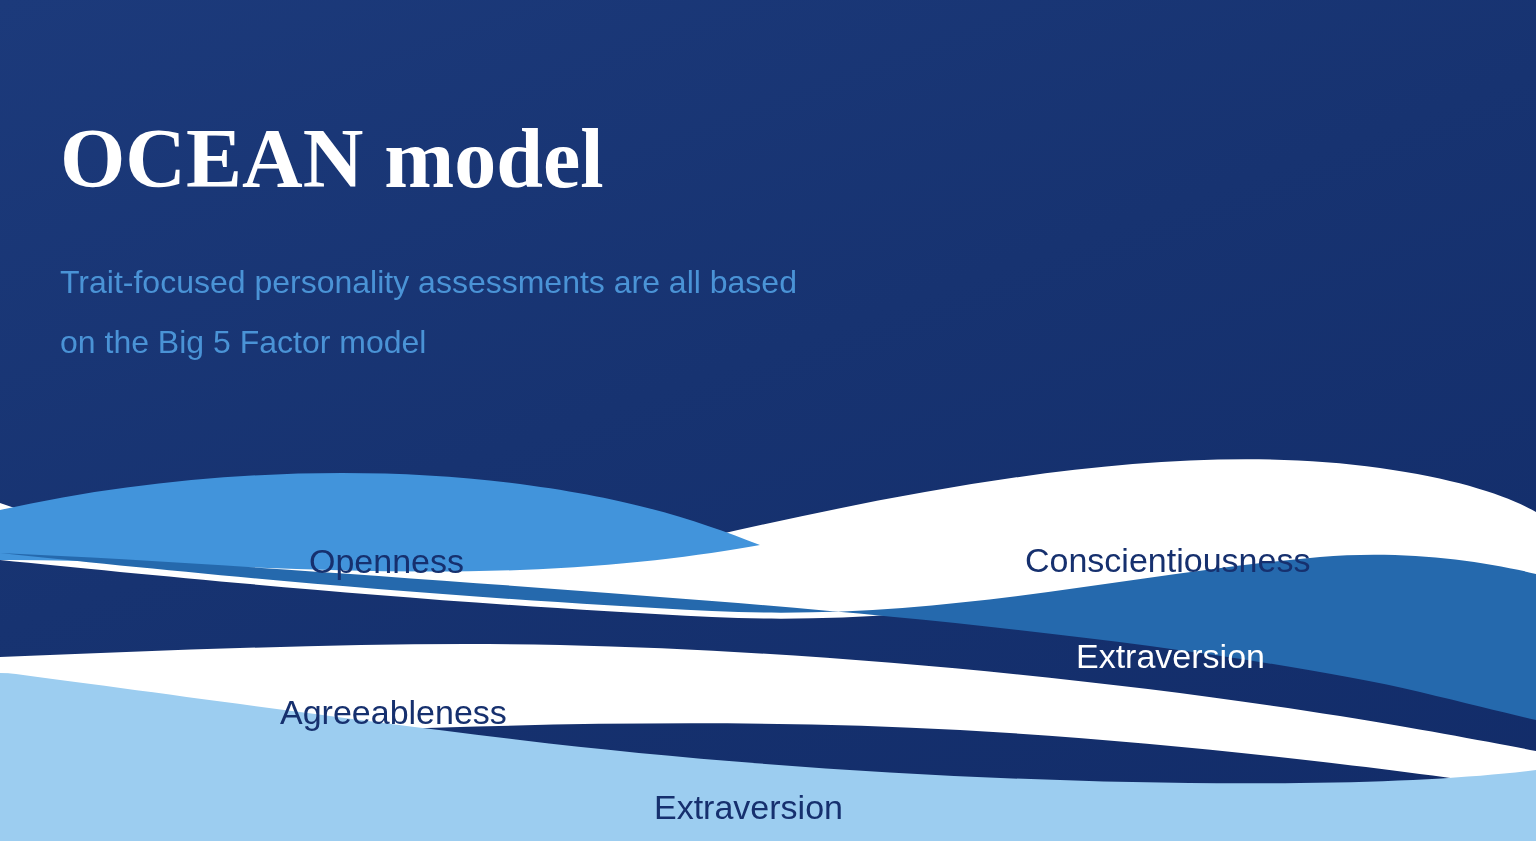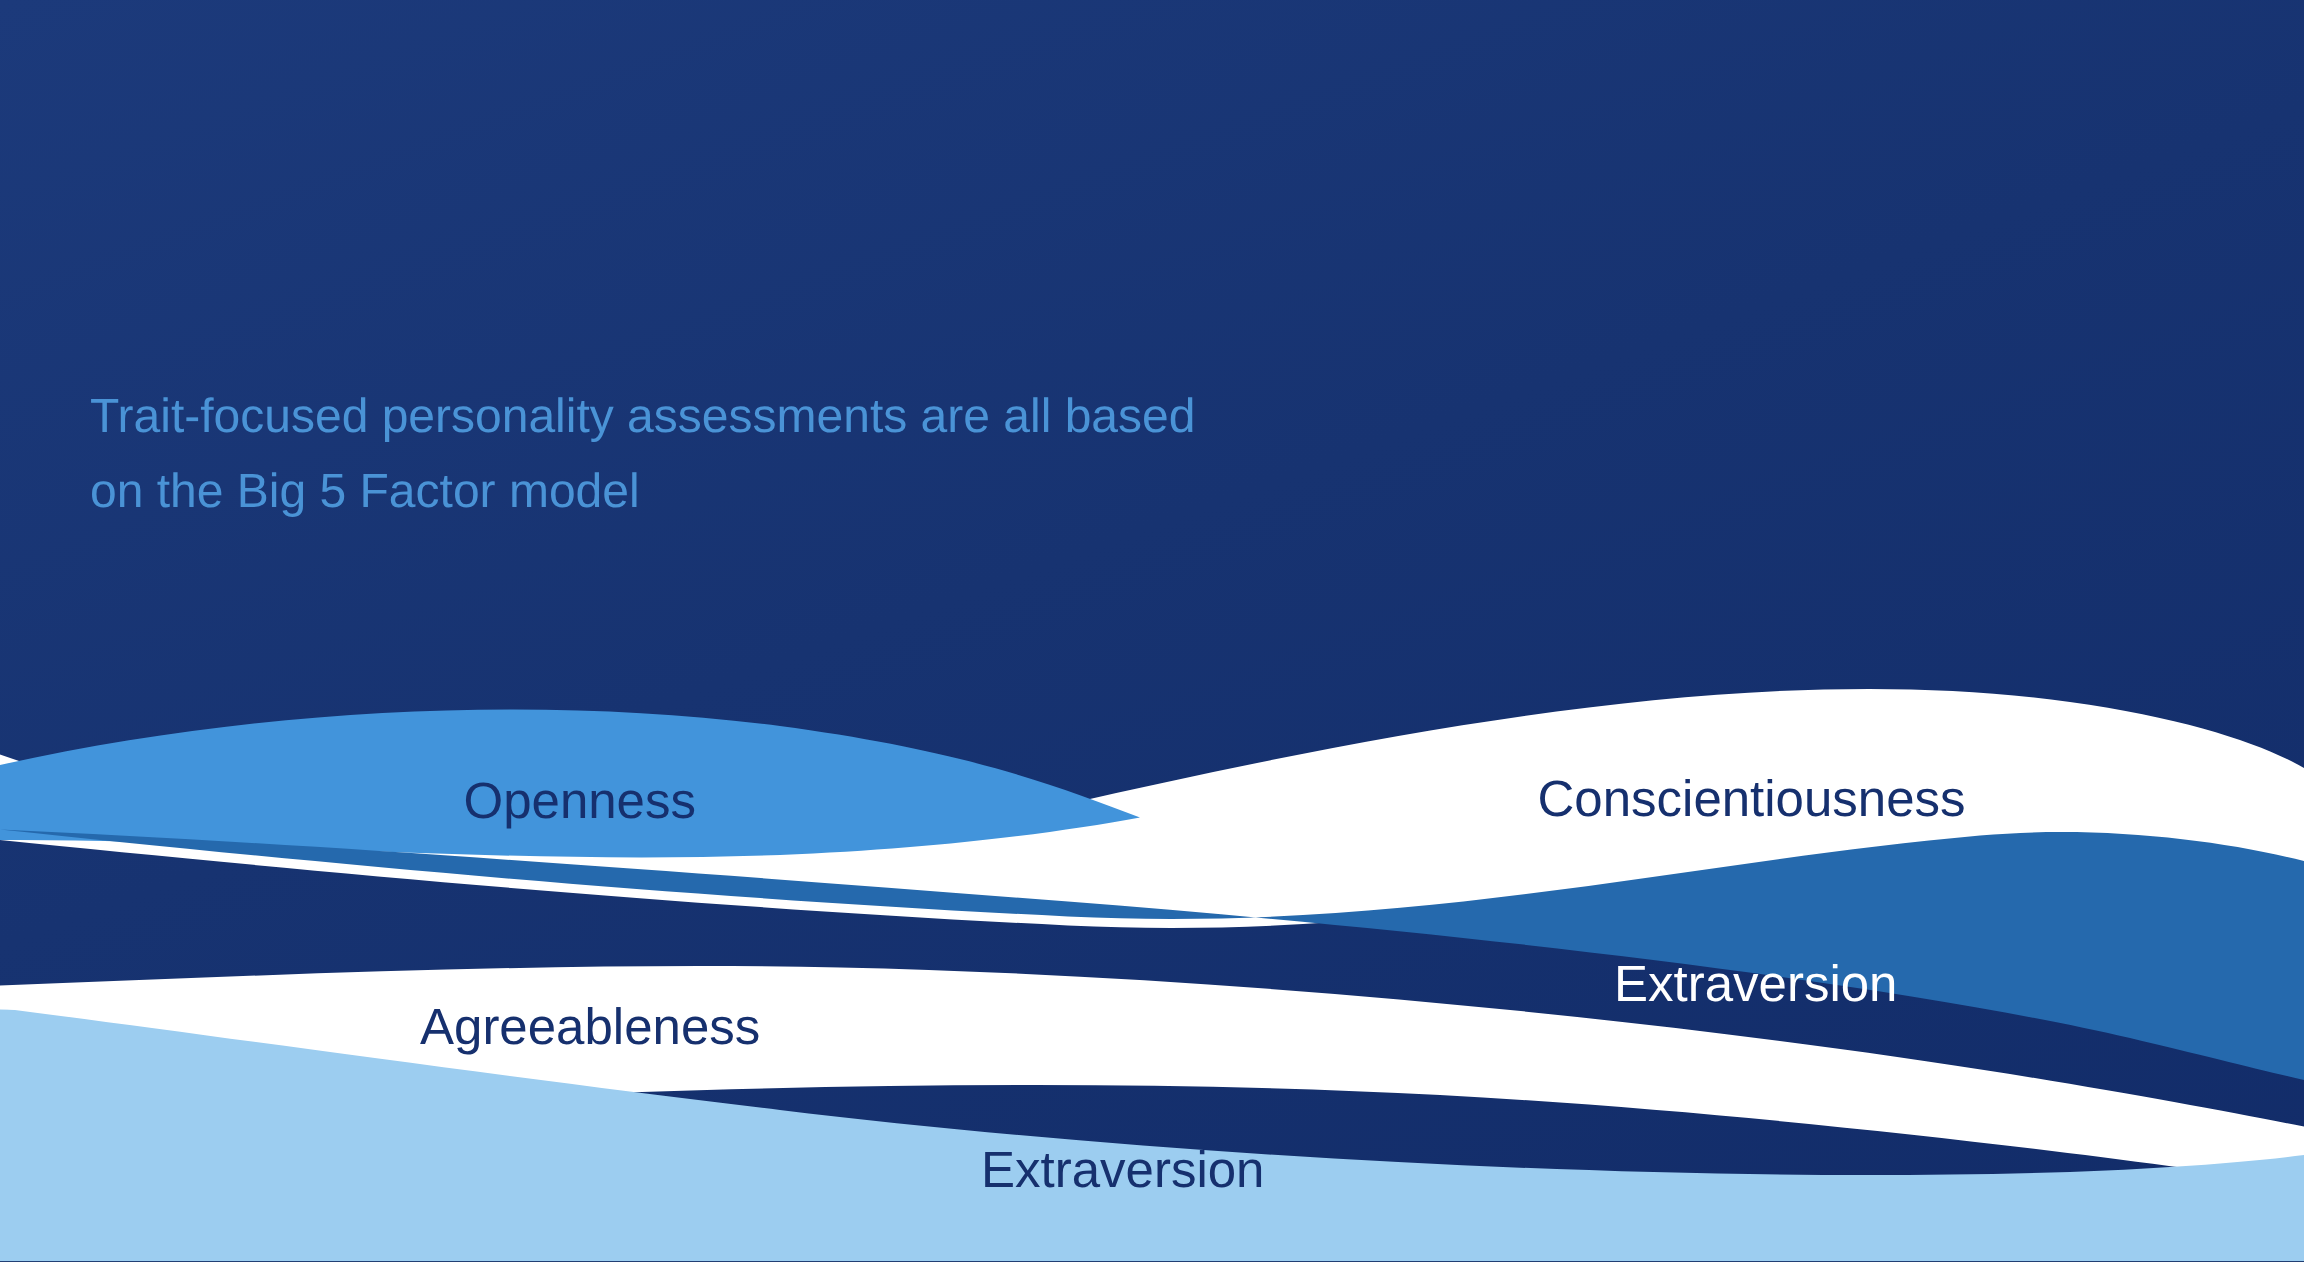--- a/index.html
+++ b/index.html
@@ -46,32 +46,32 @@
     letter-spacing: 0px;
     white-space: nowrap;
   }
   #subtitle {
     position: absolute;
     left: 60px;
     top: 252px;
     font-family: "Liberation Sans", sans-serif;
     font-weight: normal;
     font-size: 32px;
-    line-height: 50px;
+    line-height: 60px;
     color: #4a93d6;
     white-space: pre-line;
   }
   .trait {
     position: absolute;
     font-family: "Liberation Sans", sans-serif;
     font-weight: normal;
     font-size: 34px;
     white-space: nowrap;
   }
-  .trait.navy { color: #16306e; }
+  .trait.navy { color: #16306e; margin-top: 27px; }
   .trait.white { color: #ffffff; }
 
   #trait-openness          { left: 309px; top: 515px; }
   #trait-conscientiousness { left: 1025px; top: 514px; }
   #trait-extraversion      { left: 1076px; top: 637px; }
   #trait-agreeableness     { left: 280px; top: 666px; }
   #trait-neuroticism       { left: 654px; top: 761px; }
 </style>
 </head>
 <body>
@@ -126,20 +126,21 @@
              Z"></path>
 
     <path fill="#ffffff" d="M 0,661
              C 60,666 130,674 200,684
              C 120,678 60,674 0,673
              Z"></path>
   </svg>
 
   <div class="txt-layer">
 
+    <div id="title">OCEAN model</div>
 
     <div id="subtitle">Trait-focused personality assessments are all based
 on the Big 5 Factor model</div>
 
     <div class="trait navy" id="trait-openness">Openness</div>
 
     <div class="trait navy" id="trait-conscientiousness">Conscientiousness</div>
 
     <div class="trait white" id="trait-extraversion">Extraversion</div>
 

